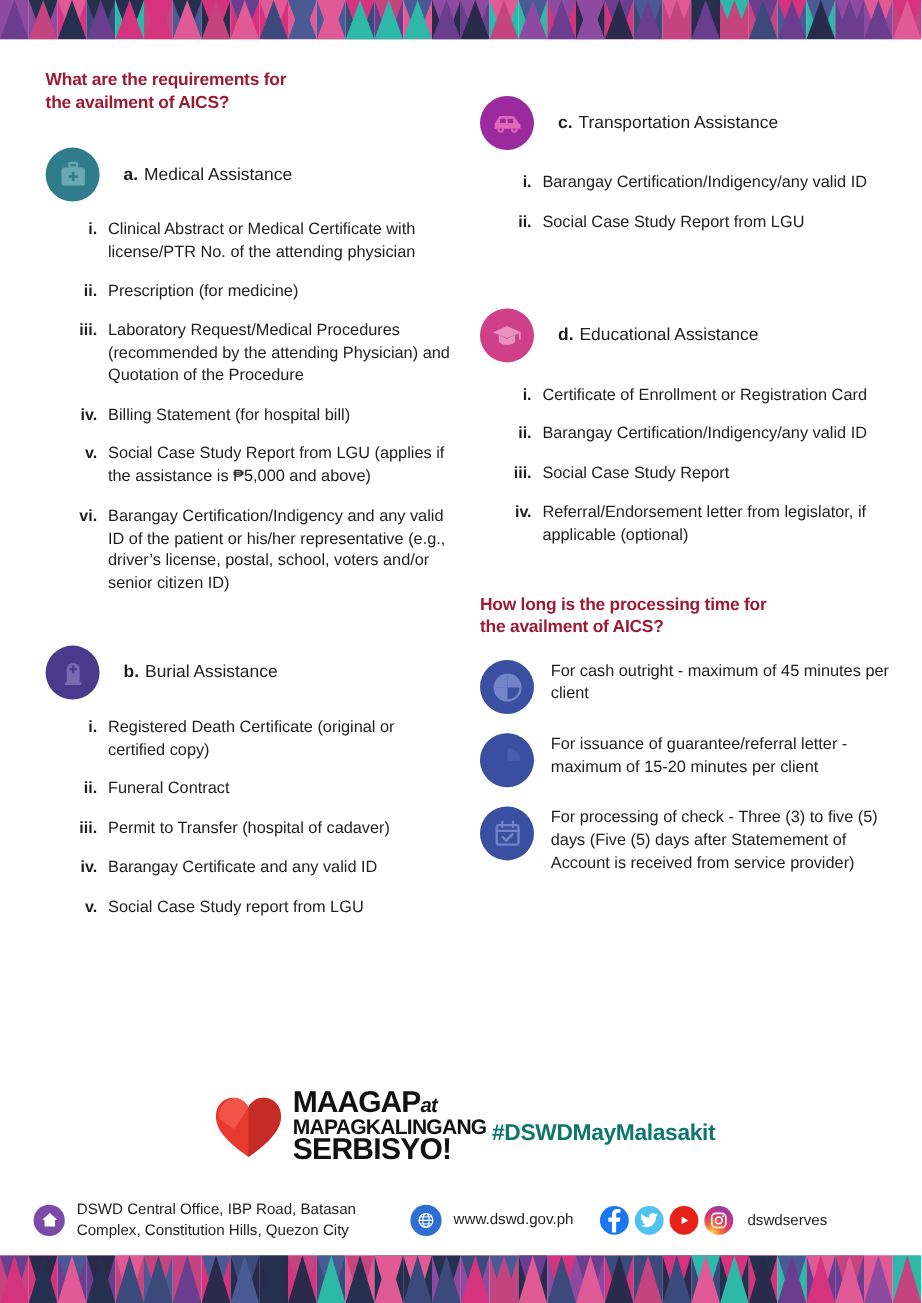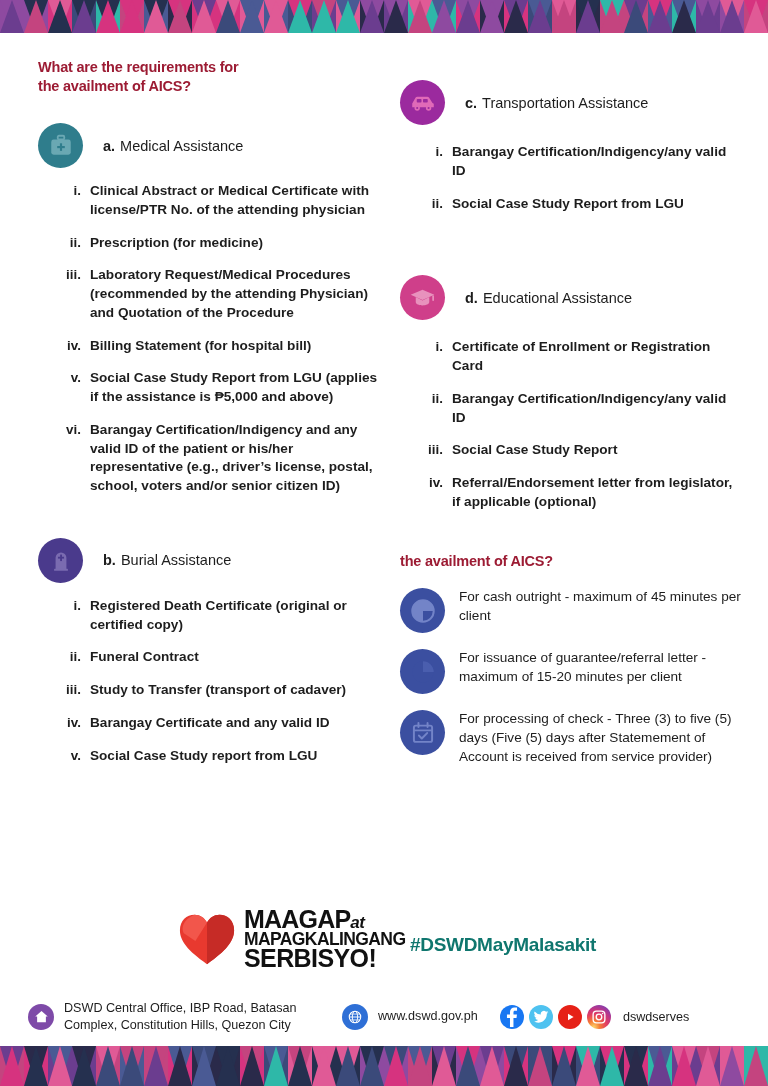--- a/index.html
+++ b/index.html
@@ -51,21 +51,21 @@
   .rlist { margin-top: 14px; }
   .rlist li {
     list-style: none; display: flex; margin-bottom: 14px;
     font-size: 13.6px; line-height: 1.38; color: #1d1d1d;
   }
   .rlist li:last-child { margin-bottom: 0; }
   .rnum {
     flex: 0 0 30px; text-align: right; font-weight: bold;
     padding-right: 9px; font-size: 13.4px;
   }
-  .rtxt { flex: 1 1 auto; font-weight: bold; }
+  .rtxt { flex: 1 1 auto; }
 
   
   .indent-a  { padding-left: 22px; }
   .indent-b  { padding-left: 22px; }
   .indent-c  { padding-left: 22px; }
   .indent-d  { padding-left: 22px; }
 
   
   .pt-list { margin-top: 16px; }
   .pt-item { display: flex; margin-bottom: 14px; }
@@ -312,21 +312,21 @@
       <li>
           <span class="rnum">i.</span>
           <span class="rtxt">Registered Death Certificate (original or certified copy)</span>
         </li>
       <li>
           <span class="rnum">ii.</span>
           <span class="rtxt">Funeral Contract</span>
         </li>
       <li>
           <span class="rnum">iii.</span>
-          <span class="rtxt">Study to Transfer (transport of cadaver)</span>
+          <span class="rtxt">Permit to Transfer (hospital of cadaver)</span>
         </li>
       <li>
           <span class="rnum">iv.</span>
           <span class="rtxt">Barangay Certificate and any valid ID</span>
         </li>
       <li>
           <span class="rnum">v.</span>
           <span class="rtxt">Social Case Study report from LGU</span>
         </li>
     </ul>
@@ -386,20 +386,21 @@
           <span class="rnum">iii.</span>
           <span class="rtxt">Social Case Study Report</span>
         </li>
       <li>
           <span class="rnum">iv.</span>
           <span class="rtxt">Referral/Endorsement letter from legislator, if applicable (optional)</span>
         </li>
     </ul>
 
     <div class="q-heading" style="margin-top:40px">
+      <div>How long is the processing time for</div>
       <div>the availment of AICS?</div>
     </div>
 
     <div class="pt-list">
       <div class="pt-item">
         <div class="pt-icon" style="background:#3b4fa0">
           <svg width="28" height="28" viewBox="0 0 24 24" aria-hidden="true">
             <circle cx="12" cy="12" r="9.2" fill="none" stroke="#7384c8" stroke-width="1.7"></circle>
             <path d="M12 12 V2.8 A9.2 9.2 0 0 1 21.2 12 Z" fill="#7384c8"></path>
             <path d="M12 12 H2.8 A9.2 9.2 0 0 0 12 21.2 Z" fill="#7384c8"></path>

